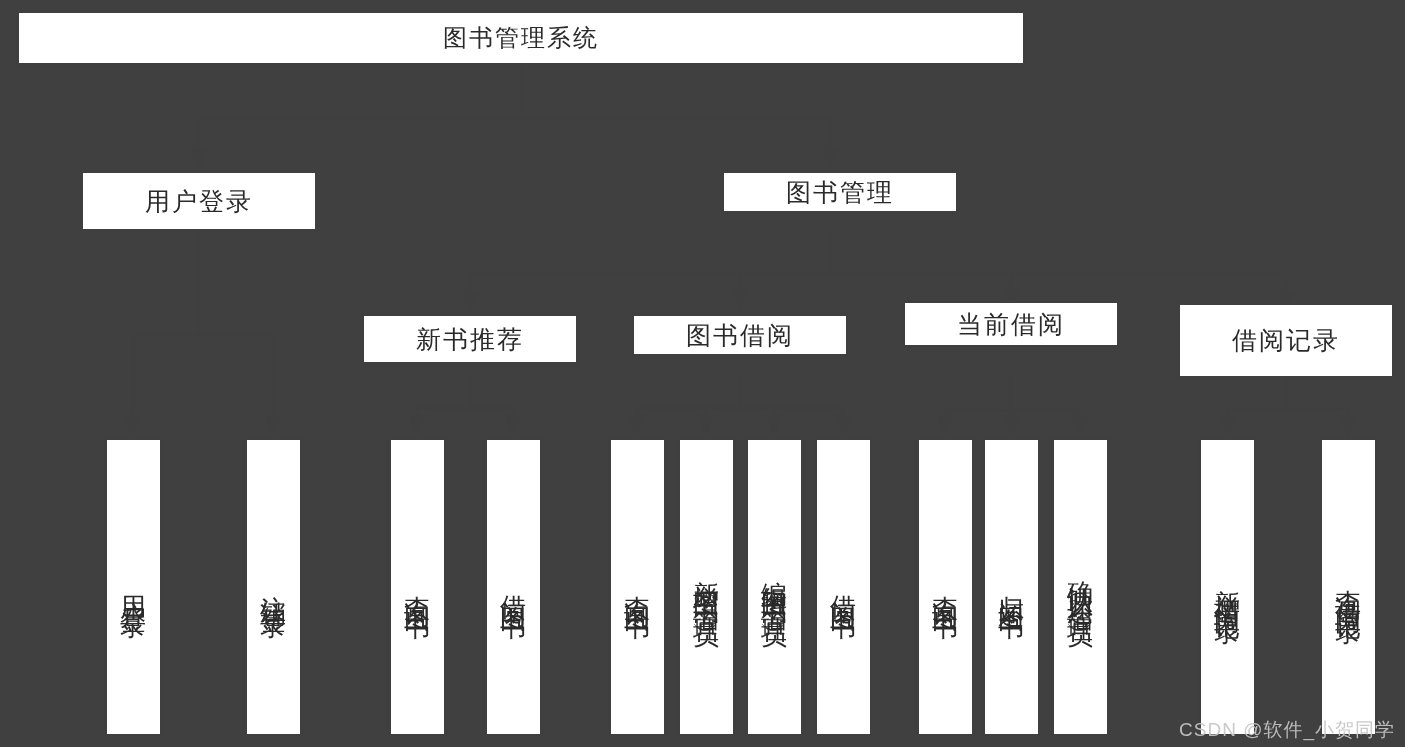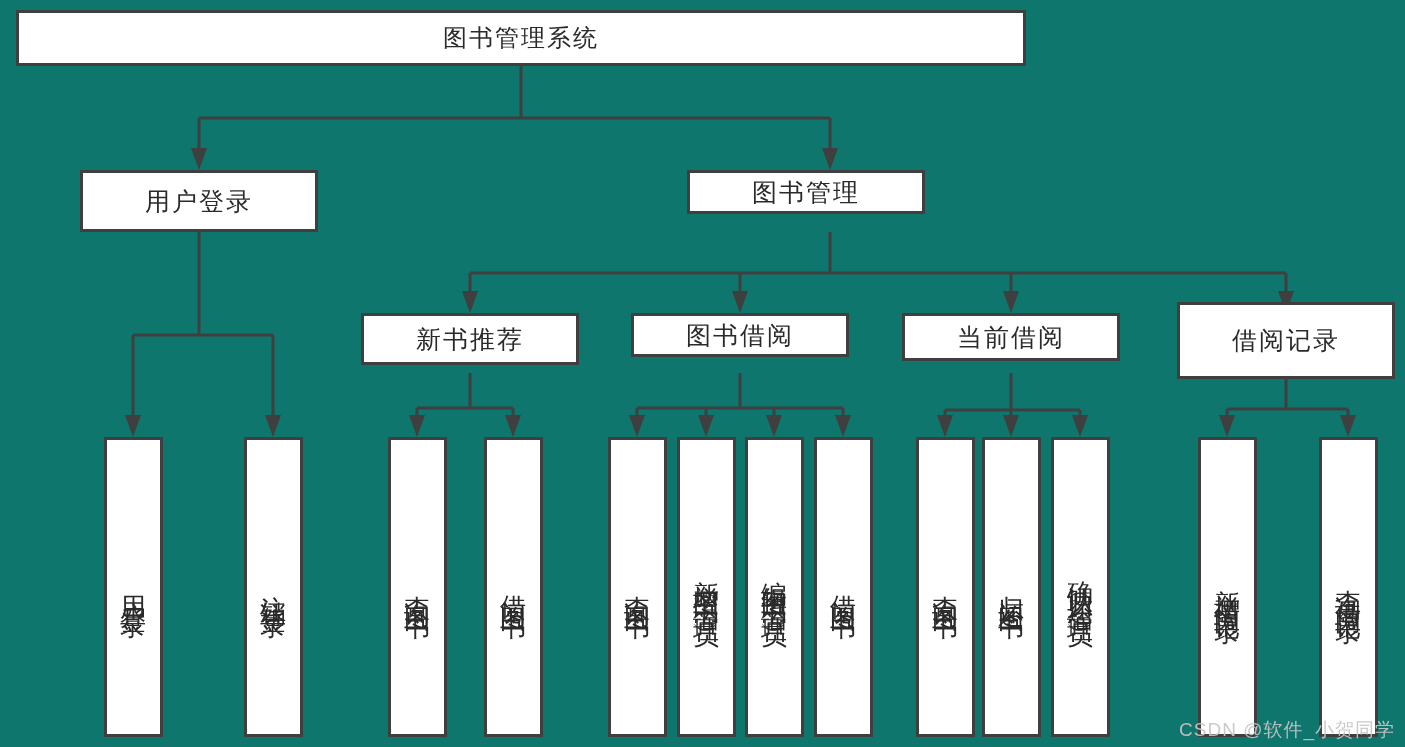--- a/index.html
+++ b/index.html
@@ -1,20 +1,20 @@
 <!DOCTYPE html>
 <html><head>
 <meta charset="utf-8">
 <style>
   html, body { margin: 0; padding: 0; background: #ffffff; }
   .stage {
     position: relative;
     width: 1405px;
     height: 747px;
-    background: #0f766e;
+    background: #404040;
     font-family: "Liberation Sans", sans-serif;
     overflow: hidden;
   }
   .wires {
     position: absolute;
     left: 0; top: 0;
     width: 1405px; height: 747px;
   }
   .box {
     position: absolute;
@@ -103,31 +103,31 @@
     </g>
   </svg>
 
   <div class="box root" style="left:16px;top:10px;width:1010px;height:56px">
     <span>图书管理系统</span>
   </div>
 
   <div class="box" style="left:80px;top:170px;width:238px;height:62px">
     <span>用户登录</span>
   </div>
-  <div class="box" style="left:687px;top:170px;width:238px;height:44px">
+  <div class="box" style="left:721px;top:170px;width:238px;height:44px">
     <span>图书管理</span>
   </div>
 
   <div class="box" style="left:361px;top:313px;width:218px;height:52px">
     <span>新书推荐</span>
   </div>
   <div class="box" style="left:631px;top:313px;width:218px;height:44px">
     <span>图书借阅</span>
   </div>
-  <div class="box" style="left:902px;top:313px;width:218px;height:48px">
+  <div class="box" style="left:902px;top:300px;width:218px;height:48px">
     <span>当前借阅</span>
   </div>
   <div class="box" style="left:1177px;top:302px;width:218px;height:77px">
     <span>借阅记录</span>
   </div>
 
   <div class="box leaf" style="left:104px;top:437px;width:59px;height:300px">
     <span>用户登录</span>
   </div>
   <div class="box leaf" style="left:244px;top:437px;width:59px;height:300px">

